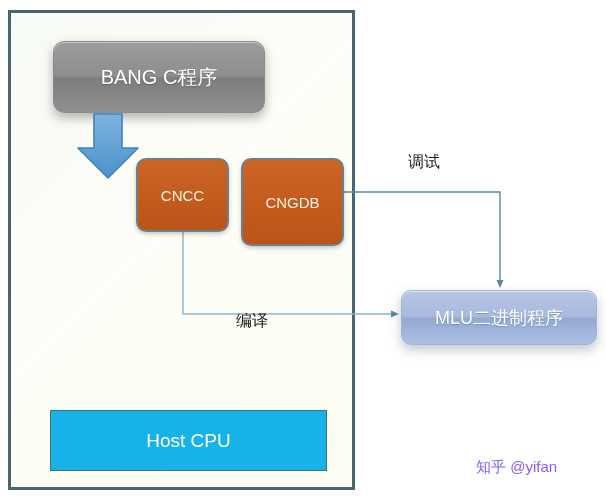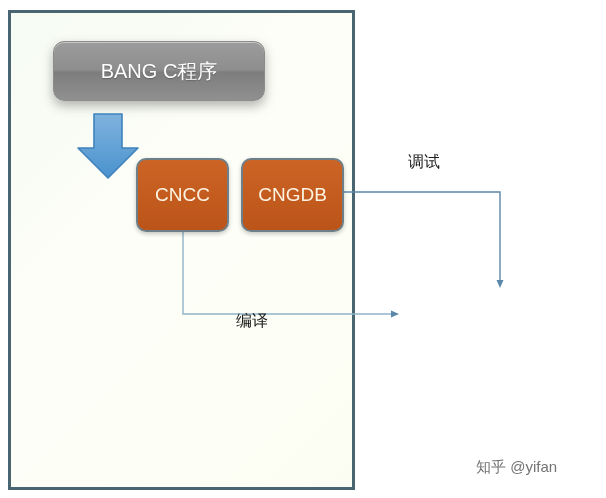--- a/index.html
+++ b/index.html
@@ -40,21 +40,21 @@
     white-space: nowrap;
     pointer-events: none;
   }
 
   
   .bang-box {
     position: absolute;
     left: 53px;
     top: 41px;
     width: 212px;
-    height: 60px;
+    height: 72px;
     border-radius: 11px;
     background: linear-gradient(180deg, #9c9c9c 0%, #8e8e8e 48%, #7d7d7d 52%, #909090 100%);
     box-shadow: 0 5px 11px rgba(90,90,90,0.45), inset 0 1px 0 rgba(255,255,255,0.45);
     border: 1px solid #8c8c8c;
     box-sizing: border-box;
   }
   .bang-box .box-label {
     font-size: 20px;
     color: #ffffff;
     text-shadow: 0 1px 1px rgba(0,0,0,0.25);
@@ -72,25 +72,25 @@
   
   .tool-box {
     position: absolute;
     border-radius: 10px;
     background: linear-gradient(180deg, #cb6425 0%, #c45c1f 50%, #bb5419 100%);
     border: 2px solid #6f7f88;
     box-sizing: border-box;
     box-shadow: 0 2px 4px rgba(0,0,0,0.22);
   }
   .tool-box .box-label {
-    font-size: 19px;
+    font-size: 15px;
     color: #fdf3e3;
   }
   .cncc-box { left: 136px; top: 158px; width: 93px; height: 74px; }
-  .cngdb-box { left: 241px; top: 158px; width: 103px; height: 74px; }
+  .cngdb-box { left: 241px; top: 158px; width: 103px; height: 88px; }
 
   
   .mlubin-box {
     position: absolute;
     left: 401px;
     top: 290px;
     width: 196px;
     height: 55px;
     border-radius: 10px;
     background: linear-gradient(180deg, #b7c6e4 0%, #a8bade 48%, #93a9d4 52%, #adc0e3 100%);
@@ -148,21 +148,21 @@
     height: 498px;
     pointer-events: none;
   }
 
   
   .watermark {
     position: absolute;
     left: 476px;
     top: 458px;
     font-size: 15px;
-    color: #737373;
+    color: #8b5cf6;
     white-space: nowrap;
   }
 </style>
 </head>
 <body>
 
 <div id="canvas">
 
   <div class="host-container"></div>
 
@@ -197,18 +197,24 @@
     <span class="box-label">CNCC</span>
   </div>
 
   <div class="tool-box cngdb-box">
     <span class="box-label">CNGDB</span>
   </div>
 
   <div class="conn-label label-debug">调试</div>
   <div class="conn-label label-compile">编译</div>
 
-
-
+  <div class="mlubin-box">
+    <span class="box-label">MLU二进制程序</span>
+  </div>
+
+
+  <div class="hostcpu-box">
+    <span class="box-label">Host CPU</span>
+  </div>
 
   <div class="watermark">知乎 @yifan</div>
 
 </div>
 
 </body></html>

